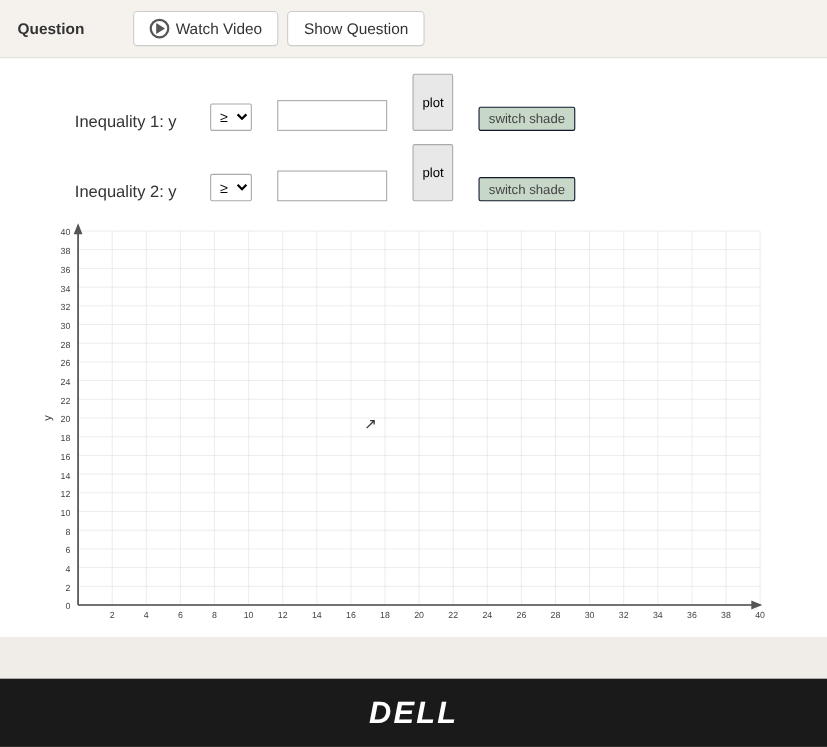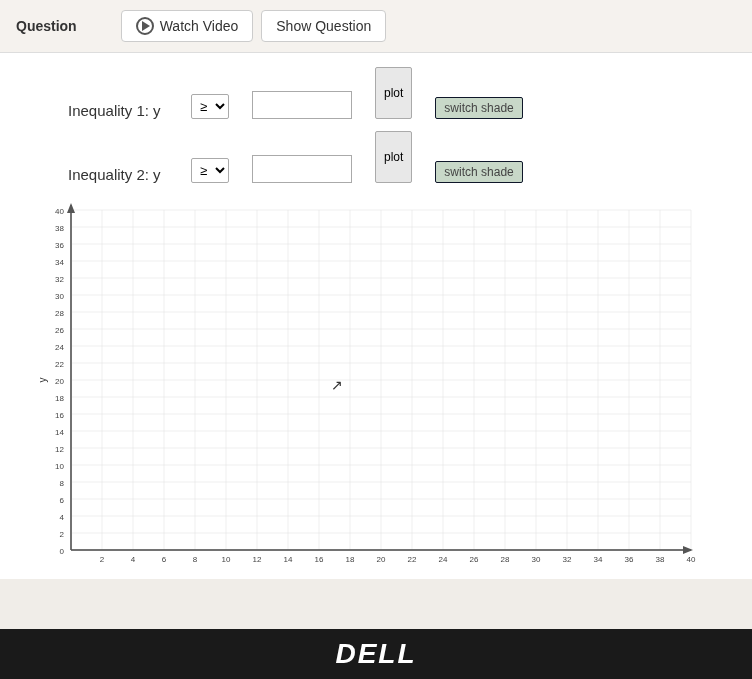--- a/index.html
+++ b/index.html
@@ -142,21 +142,21 @@
     .graph-svg {
       background: white;
     }
 
     
     .bottom-bar {
       position: absolute;
       bottom: 0;
       left: 0;
       right: 0;
-      height: 50px;
+      height: 62px;
       background: #1a1a1a;
       display: flex;
       align-items: center;
       justify-content: center;
     }
     .dell-logo {
       font-size: 28px;
       font-weight: bold;
       color: white;
       letter-spacing: 2px;

